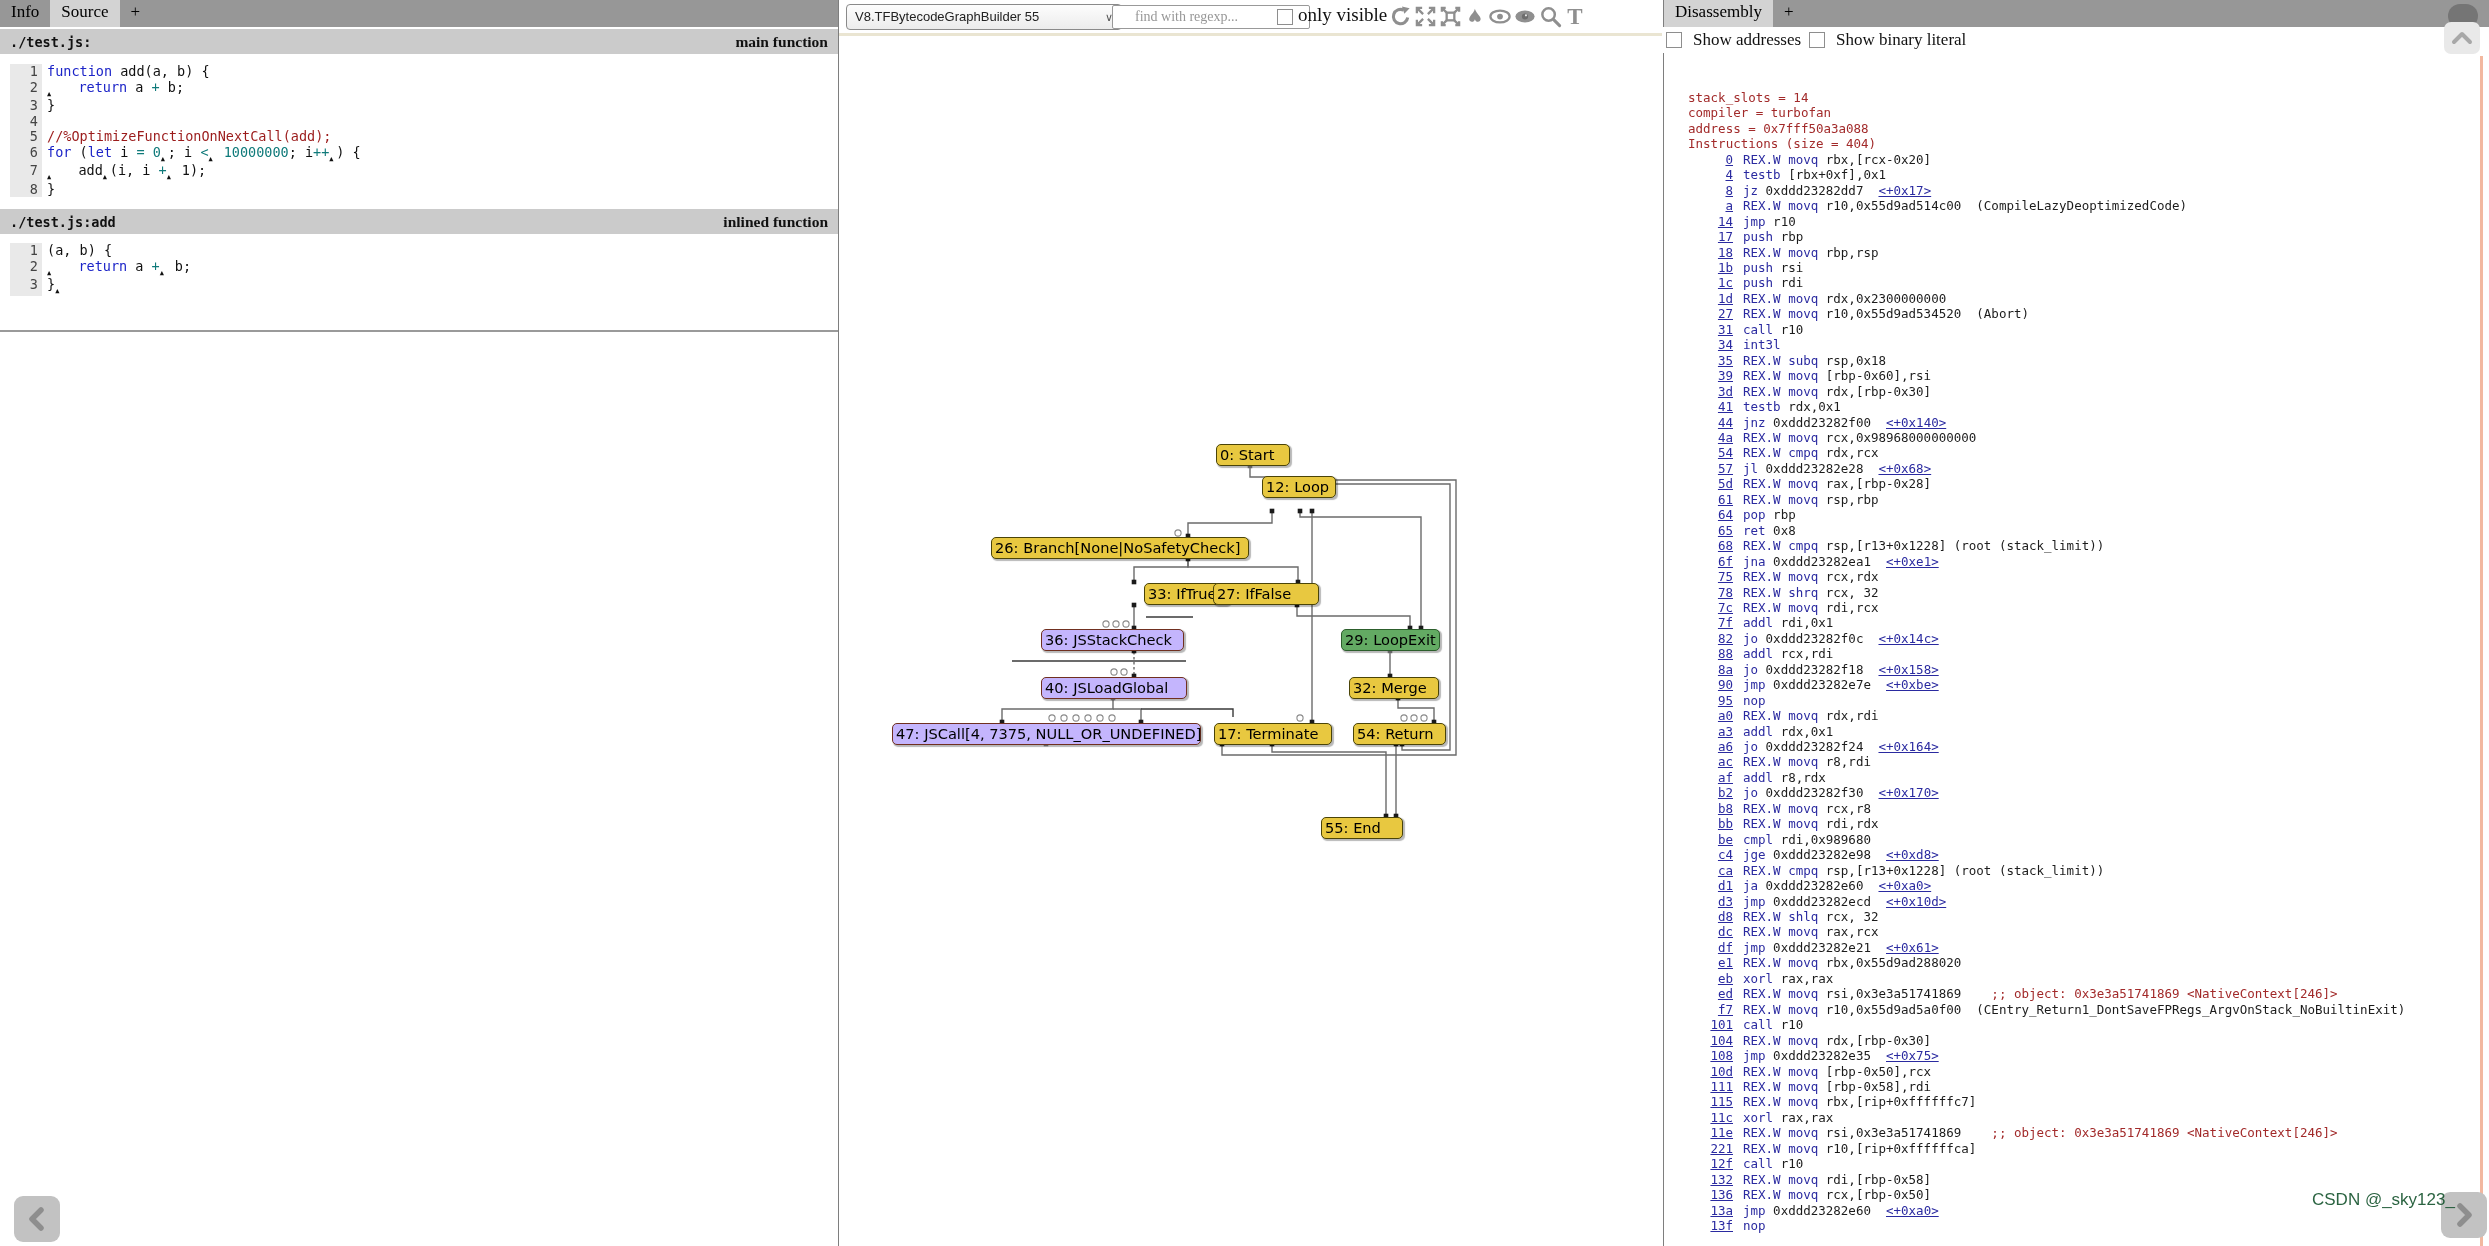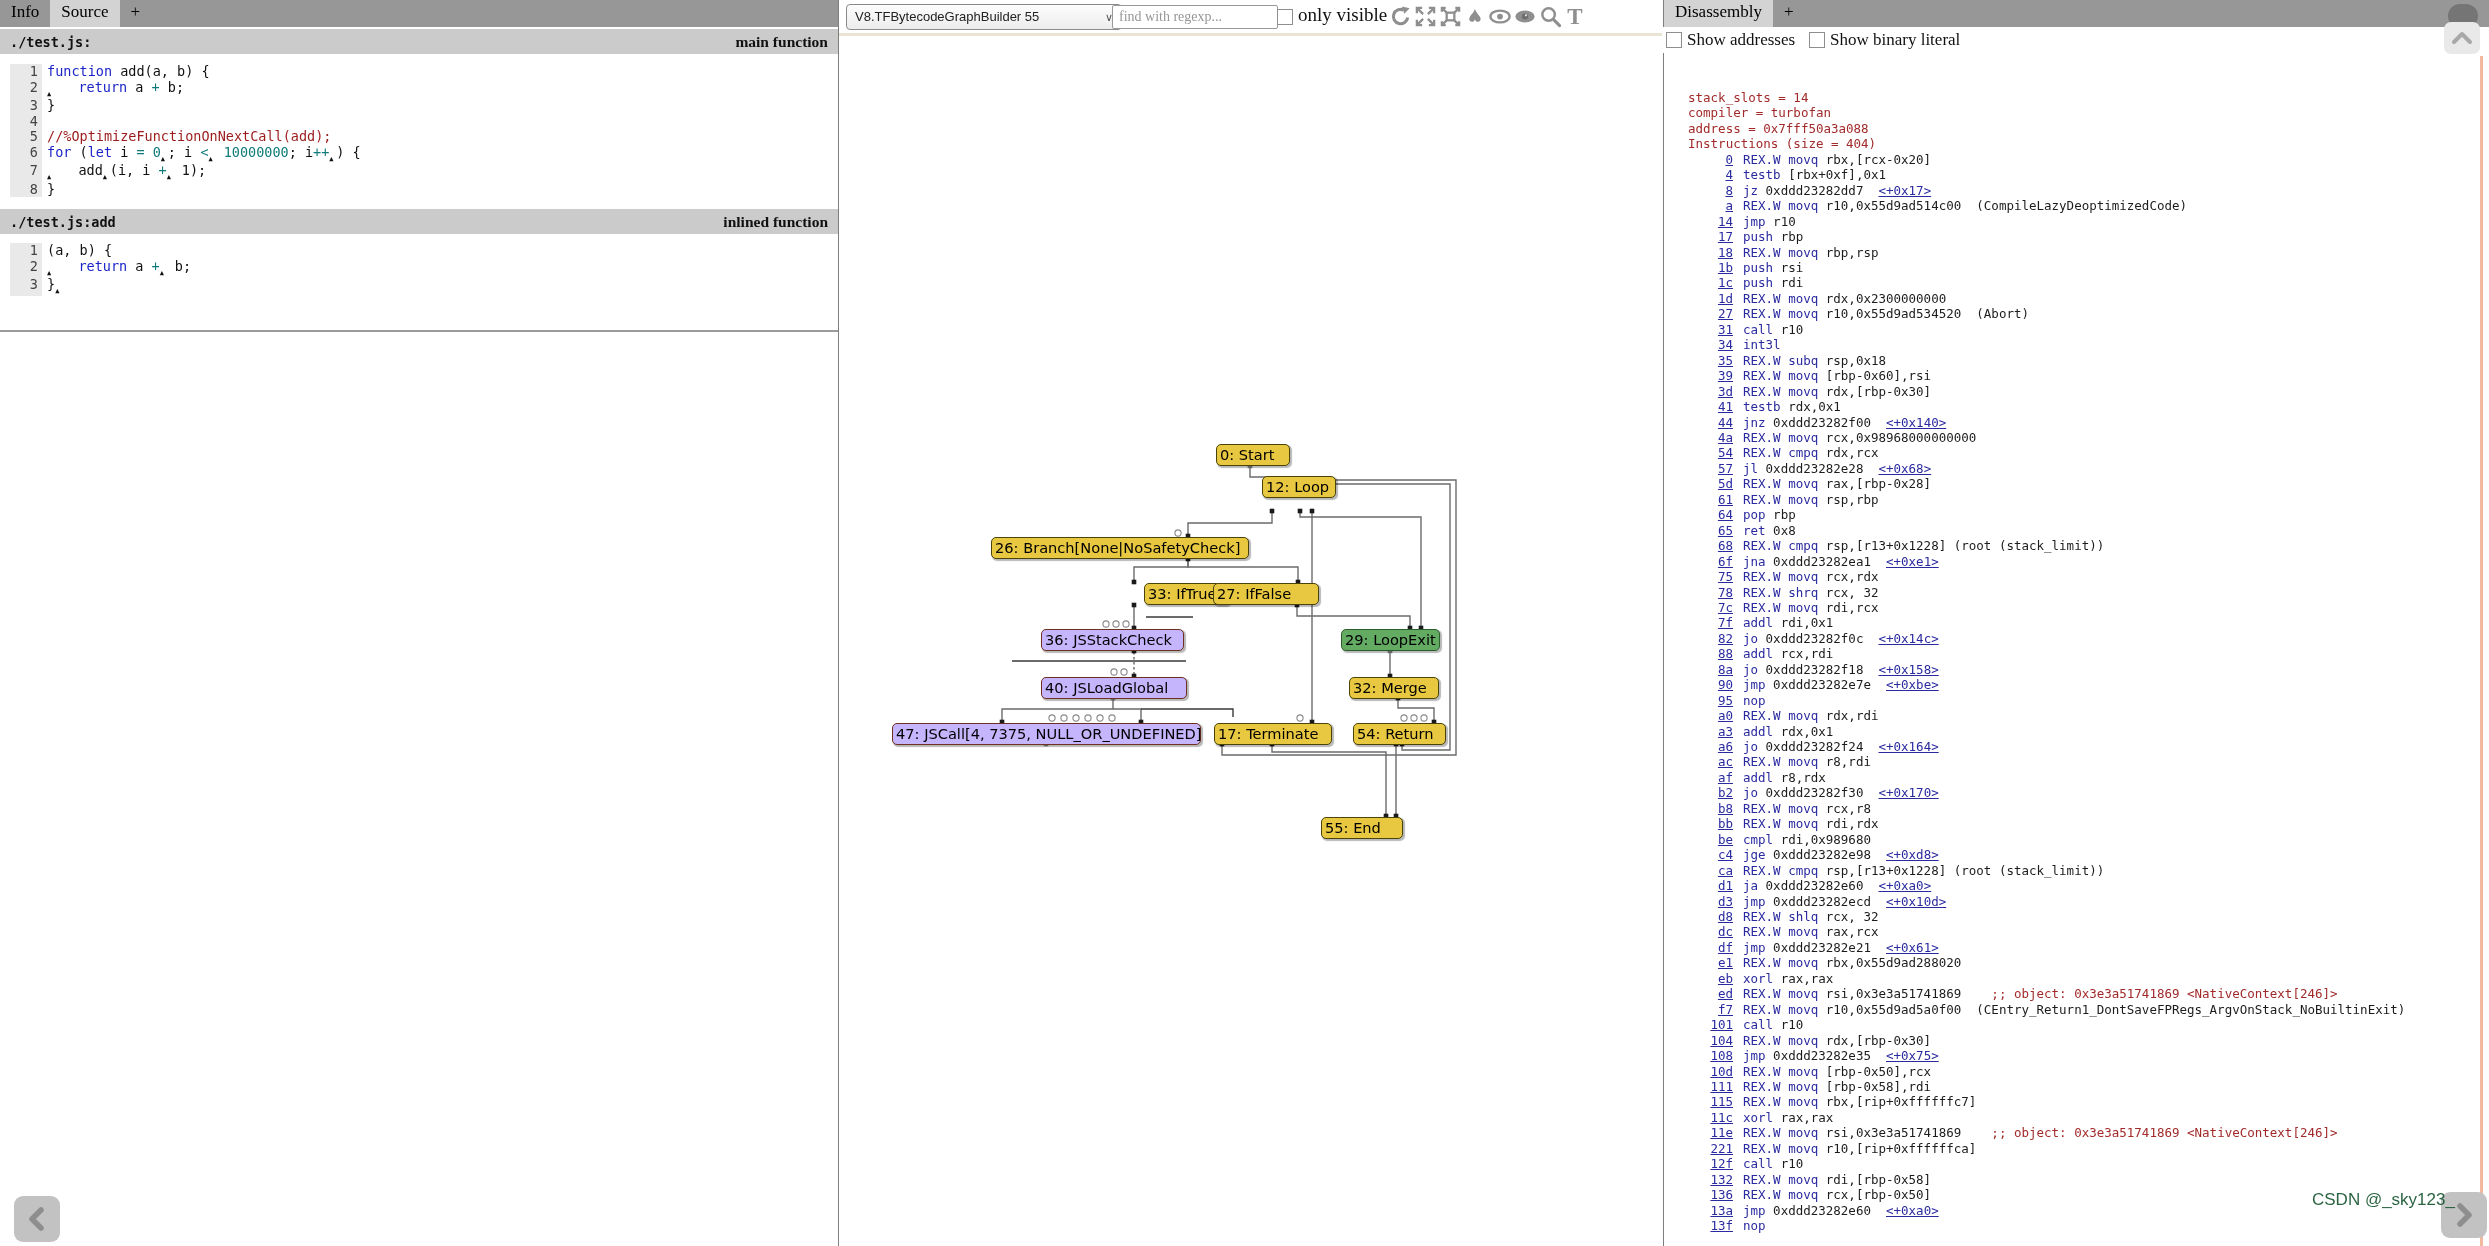--- a/index.html
+++ b/index.html
@@ -31,21 +31,21 @@
   .t-m{display:inline-block;font-size:7px;width:7px;transform:translateY(4px);color:#111;}
   #src-rule{position:absolute;left:0;width:838px;top:330px;height:0;border-top:2px solid #9a9a9a;}
   
   #graph-toolbar{position:absolute;left:839px;top:0;width:823px;height:33px;background:#fff;
                  border-bottom:3px solid #eae5d2;}
   .fake-select{position:absolute;left:7px;top:4px;width:258px;height:24px;border:1px solid #8a8a8a;
                border-radius:4px;background:linear-gradient(#fdfdfd,#ececec);font-size:13px;
                line-height:24px;padding:0 8px;color:#222;}
   .fake-select .chev{position:absolute;right:8px;top:0;color:#555;font-size:11px;}
   .search-box{position:absolute;left:273px;top:5px;width:152px;height:22px;border:1px solid #999;
-              border-radius:2px;font-family:"Liberation Serif",serif;font-size:14px;padding:0 6px;}
+              border-radius:2px;font-family:"Liberation Serif",serif;font-size:14px;padding:0 22px;}
   .search-box::placeholder{color:#979797;}
   .cb{width:14px;height:14px;border:1px solid #8e8e8e;background:#fff;display:inline-block;}
   #only-visible-cb{position:absolute;left:438px;top:9px;}
   #only-visible-lbl{position:absolute;left:459px;top:4px;font-family:"Liberation Serif",serif;
                     font-size:19px;}
   #graph-icons{position:absolute;left:549px;top:3px;display:flex;gap:1px;}
   .gicon{width:24px;height:27px;display:flex;align-items:center;justify-content:center;color:#8f8f8f;}
   .gicon svg{display:block;}
   .heart-glyph{font-size:23px;transform:rotate(180deg);line-height:1;}
   .t-glyph{font-family:"Liberation Serif",serif;font-weight:bold;font-size:23px;}
@@ -53,21 +53,21 @@
   #edge-svg{position:absolute;left:0;top:0;z-index:1;pointer-events:none;}
   #node-layer{position:absolute;left:0;top:0;z-index:2;}
   .gnode{position:absolute;height:20px;line-height:20px;border:1px solid #4a4408;border-radius:5px;
          padding:0 3px;font-family:"DejaVu Sans",sans-serif;font-size:14.6px;white-space:nowrap;
          box-shadow:1.5px 1.5px 1px rgba(0,0,0,.28);cursor:pointer;color:#000;}
   .gn-y{background:#e8c840;}
   .gn-r{background:#c4b5fd;border-color:#703020;}
   .gn-g{background:#63aa63;border-color:#2c5e2c;}
   
   #disasm-opts{position:absolute;left:1663px;top:27px;height:26px;width:826px;background:#fff;}
-  #disasm-opts .opt{position:absolute;top:3px;display:flex;align-items:center;gap:5px;
+  #disasm-opts .opt{position:absolute;top:3px;display:flex;align-items:center;gap:11px;
                     font-family:"Liberation Serif",serif;font-size:17px;}
   #disasm-body{position:absolute;left:1663px;top:90px;width:826px;
                font-family:"DejaVu Sans Mono",monospace;font-size:12.5px;line-height:15.45px;}
   .dl{display:flex;white-space:pre;}
   .dl.hdr{padding-left:25px;color:#a22a2a;}
   .doff{width:70px;flex:none;text-align:right;margin-right:10px;color:#2a2aa0;
         text-decoration:underline;cursor:pointer;}
   .t-mn{color:#2a2aa0;}
   .t-pl{color:#1c1c1c;}
   .t-ln{color:#2a2aa0;text-decoration:underline;cursor:pointer;}

